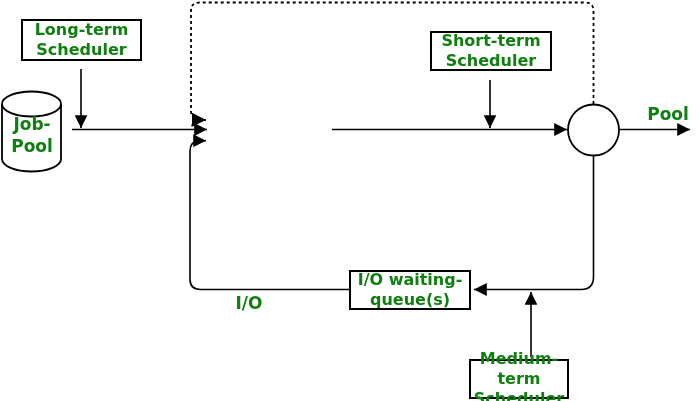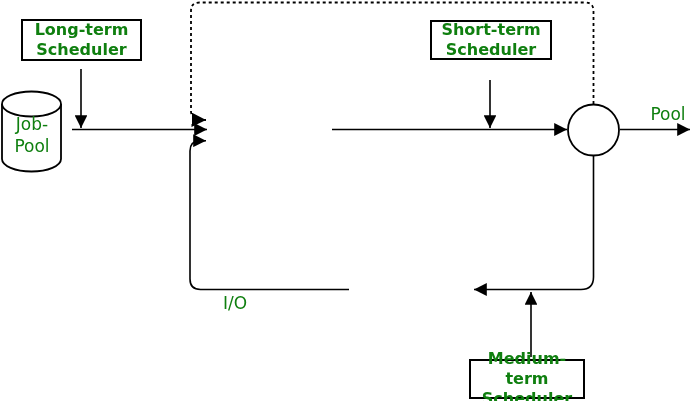--- a/index.html
+++ b/index.html
@@ -11,21 +11,21 @@
   .ln { fill:none; stroke:#000; stroke-width:1.6; }
   .dash { stroke-dasharray:3 3; stroke-width:1.8; }
   .shape { fill:#fff; stroke:#000; stroke-width:1.8; }
   .box {
     position:absolute; box-sizing:border-box; border:2px solid #000; background:#fff;
     color:var(--green,#0f7f0f); font-weight:bold; font-size:16px; line-height:1.25;
     display:flex; align-items:center; justify-content:center; text-align:center;
     white-space:pre-line;
   }
   .lbl {
-    position:absolute; color:var(--green,#0f7f0f); font-weight:normal; font-size:17px;
+    position:absolute; color:var(--green,#0f7f0f); font-weight:bold; font-size:17px;
     line-height:1.3; text-align:center; white-space:pre-line;
   }
 </style>
 </head>
 <body>
 
 <div class="stage">
 
   <svg width="699" height="401" viewBox="0 0 699 401">
     <defs>
@@ -56,29 +56,31 @@
       <path class="shape" d="M2,104 L2,159 A29.5,12.5 0 0 0 61,159 L61,104"></path>
       <ellipse class="shape" cx="31.5" cy="104" rx="29.5" ry="12.5"></ellipse>
     </g>
 
     <circle class="shape" cx="593.5" cy="130" r="25.5"></circle>
   </svg>
 
   <div class="box" style="left:21px; top:19px; width:121px; height:42px;">Long-term
 Scheduler</div>
 
-  <div class="box" style="left:430px; top:20px; width:122px; height:40px;">Short-term
+  <div class="box" style="left:430px; top:31px; width:122px; height:40px;">Short-term
 Scheduler</div>
 
 
+  <div class="box" style="left:349px; top:270px; width:122px; height:40px;">I/O waiting-
+queue(s)</div>
 
-  <div class="box" style="left:469px; top:359px; width:116px; height:40px;">Medium-term
+  <div class="box" style="left:469px; top:359px; width:100px; height:40px;">Medium-term
 Scheduler</div>
 
   <div class="lbl" style="left:2px; top:113px; width:60px; line-height:1.3;">Job-
 Pool</div>
 
 
   <div class="lbl" style="left:644px; top:103px; width:48px;">Pool</div>
 
-  <div class="lbl" style="left:210px; top:292px; width:50px;">I/O</div>
+  <div class="lbl" style="left:224px; top:292px; width:50px;">I/O</div>
 
 </div>
 
 </body></html>

